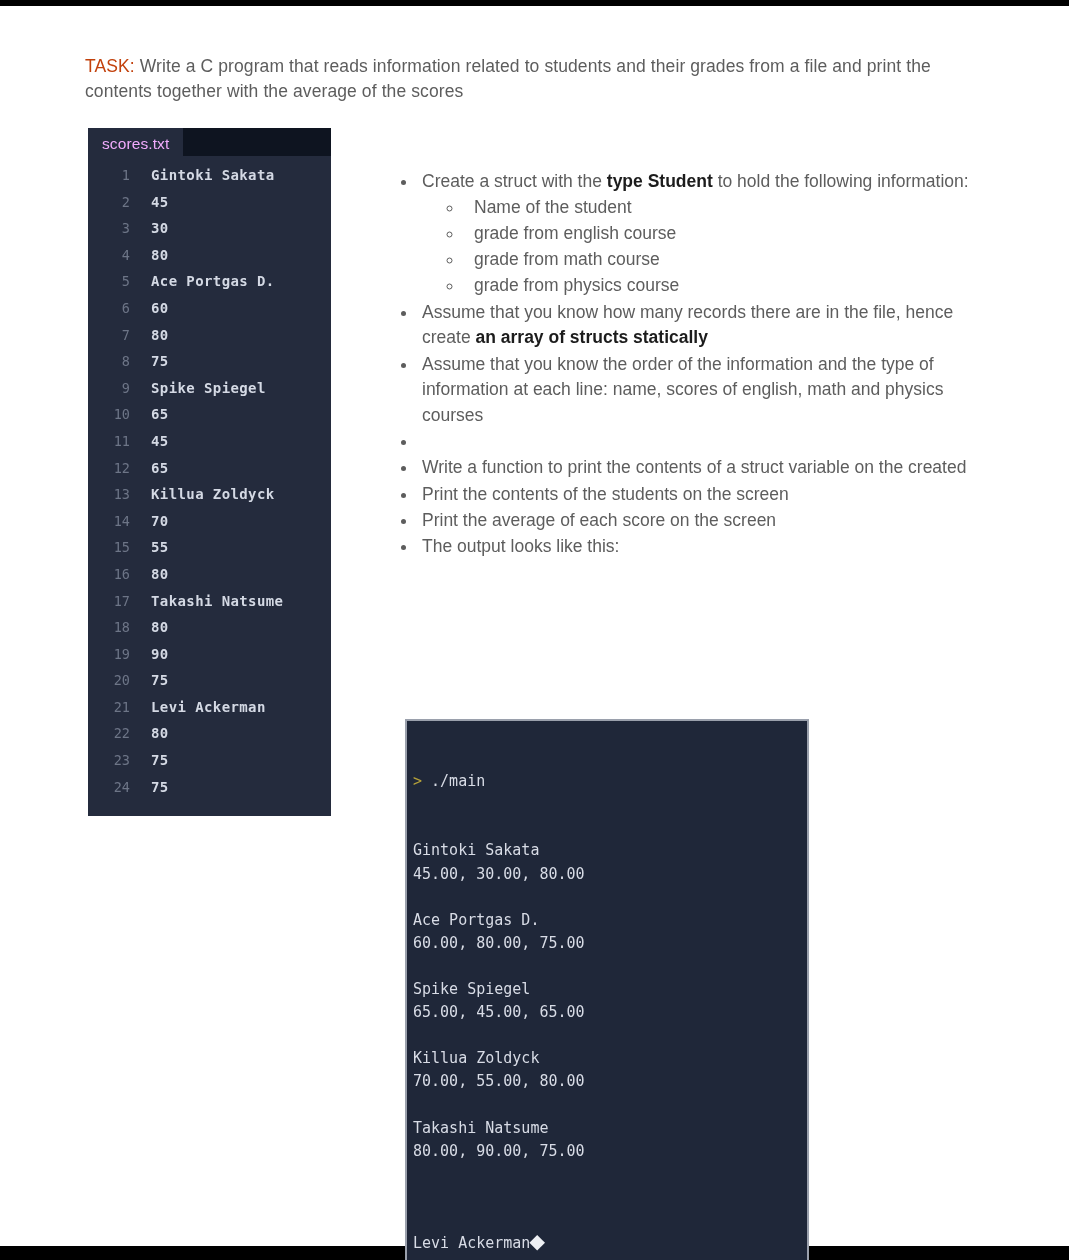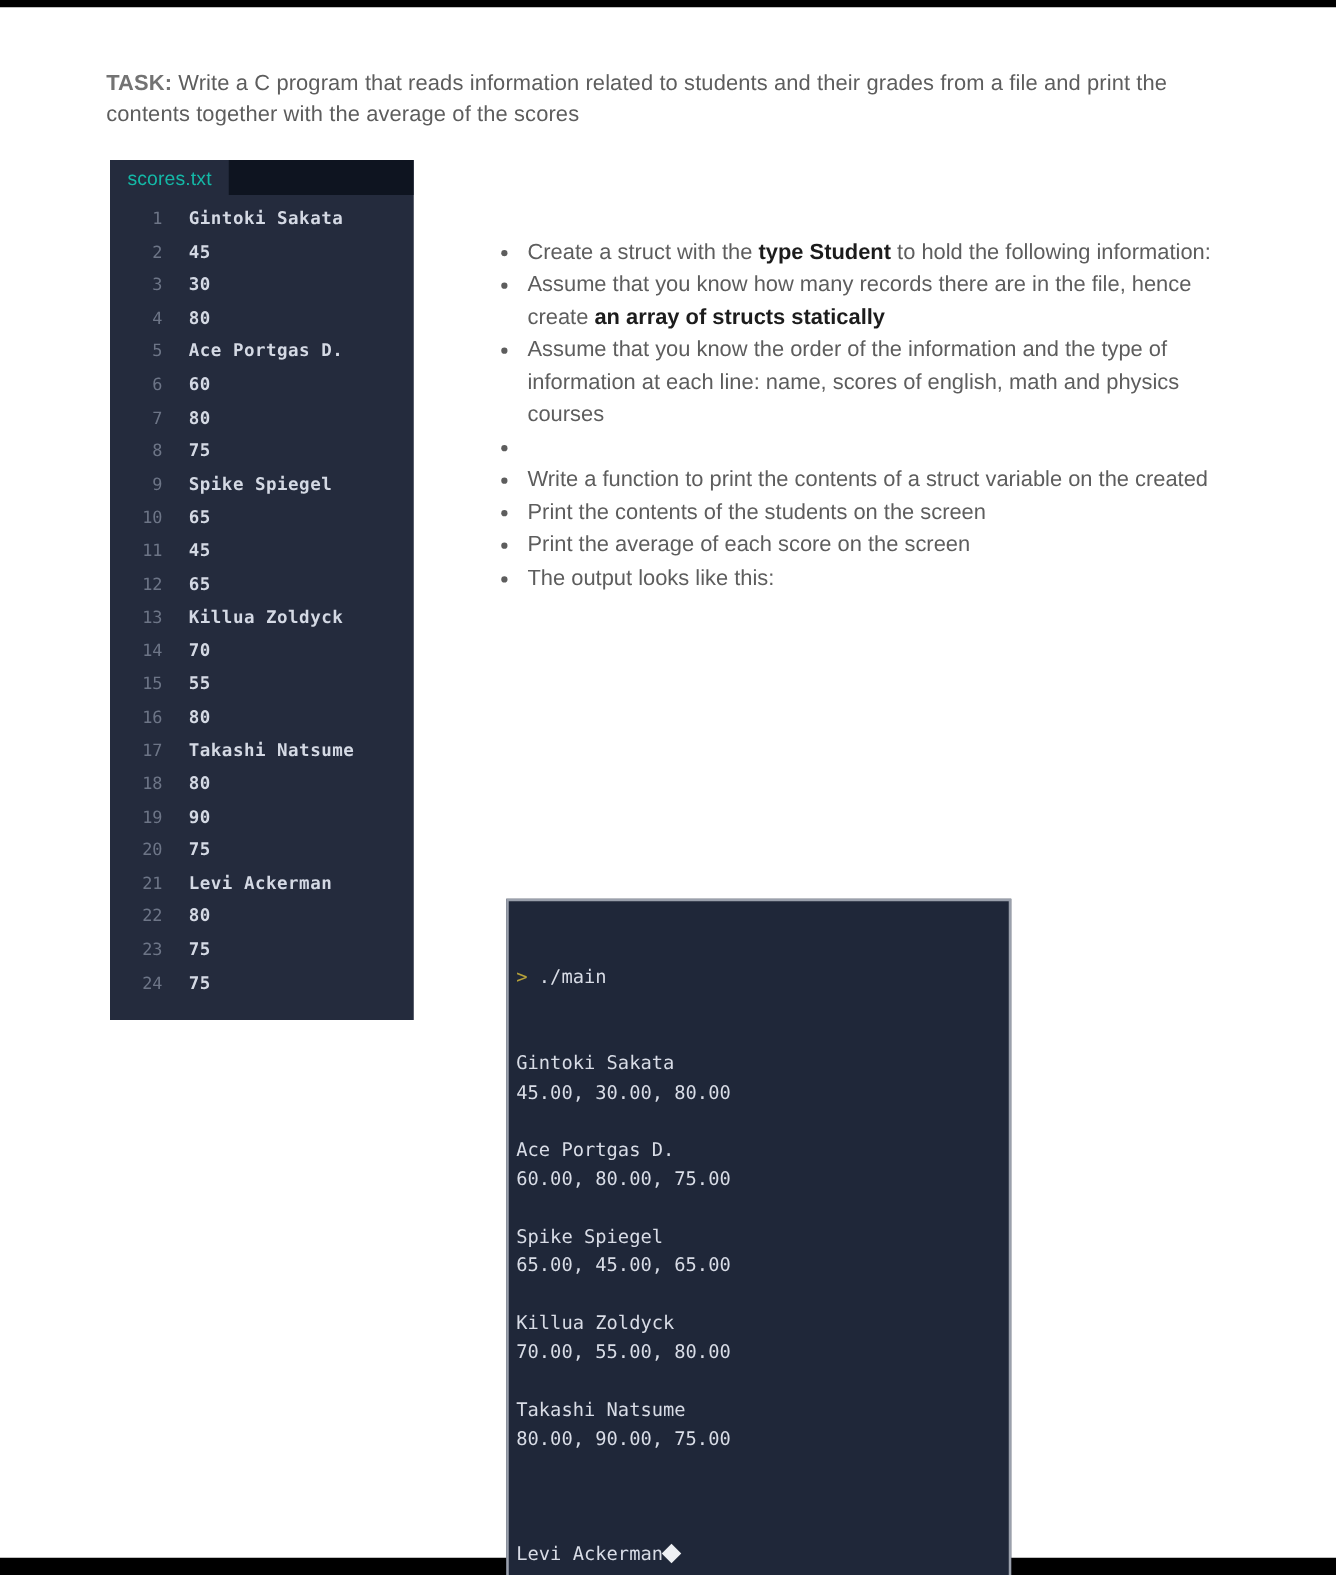--- a/index.html
+++ b/index.html
@@ -38,22 +38,22 @@
     position: absolute;
     left: 85px;
     top: 48px;
     width: 890px;
     font-size: 17.5px;
     line-height: 1.42;
     color: #5d5d5d;
     letter-spacing: 0.1px;
   }
   .task-label {
-    font-weight: bold;
-    color: #737373;
+    font-weight: normal;
+    color: #c2410c;
   }
 
   
   .code-panel {
     position: absolute;
     left: 88px;
     top: 122px;
     width: 243px;
     height: 688px;
     background: #242b3d;
@@ -62,21 +62,21 @@
   }
   .code-tabbar {
     position: relative;
     height: 28px;
     background: #0e1420;
     display: flex;
     align-items: stretch;
   }
   .code-tab {
     background: #242b3d;
-    color: #14b8a6;
+    color: #f0abfc;
     font-family: "Liberation Sans", sans-serif;
     font-size: 15.5px;
     padding: 3px 14px 0 14px;
     display: flex;
     align-items: center;
     letter-spacing: 0.1px;
   }
   .code-body {
     padding: 6px 0 8px 0;
     font-family: "DejaVu Sans Mono", monospace;
@@ -108,21 +108,20 @@
 
   
   .req-list {
     position: absolute;
     left: 392px;
     top: 163px;
     width: 588px;
     font-size: 17.5px;
     line-height: 1.47;
     color: #5d5d5d;
-    margin-top: 20px;
   }
   .req-list ul {
     margin: 0;
     padding-left: 26px;
     list-style-type: disc;
   }
   .req-list ul ul {
     margin: 0;
     padding-left: 42px;
     list-style-type: circle;
@@ -179,20 +178,26 @@
     <div class="code-tabbar">
       <div class="code-tab">scores.txt</div>
     </div>
     <div class="code-body" id="code-body"><div class="code-line"><span class="ln">1</span><span class="ltxt">Gintoki Sakata</span></div><div class="code-line"><span class="ln">2</span><span class="ltxt">45</span></div><div class="code-line"><span class="ln">3</span><span class="ltxt">30</span></div><div class="code-line"><span class="ln">4</span><span class="ltxt">80</span></div><div class="code-line"><span class="ln">5</span><span class="ltxt">Ace Portgas D.</span></div><div class="code-line"><span class="ln">6</span><span class="ltxt">60</span></div><div class="code-line"><span class="ln">7</span><span class="ltxt">80</span></div><div class="code-line"><span class="ln">8</span><span class="ltxt">75</span></div><div class="code-line"><span class="ln">9</span><span class="ltxt">Spike Spiegel</span></div><div class="code-line"><span class="ln">10</span><span class="ltxt">65</span></div><div class="code-line"><span class="ln">11</span><span class="ltxt">45</span></div><div class="code-line"><span class="ln">12</span><span class="ltxt">65</span></div><div class="code-line"><span class="ln">13</span><span class="ltxt">Killua Zoldyck</span></div><div class="code-line"><span class="ln">14</span><span class="ltxt">70</span></div><div class="code-line"><span class="ln">15</span><span class="ltxt">55</span></div><div class="code-line"><span class="ln">16</span><span class="ltxt">80</span></div><div class="code-line"><span class="ln">17</span><span class="ltxt">Takashi Natsume</span></div><div class="code-line"><span class="ln">18</span><span class="ltxt">80</span></div><div class="code-line"><span class="ln">19</span><span class="ltxt">90</span></div><div class="code-line"><span class="ln">20</span><span class="ltxt">75</span></div><div class="code-line"><span class="ln">21</span><span class="ltxt">Levi Ackerman</span></div><div class="code-line"><span class="ln">22</span><span class="ltxt">80</span></div><div class="code-line"><span class="ln">23</span><span class="ltxt">75</span></div><div class="code-line"><span class="ln">24</span><span class="ltxt">75</span></div></div>
   </div>
 
   <div class="req-list">
     <ul>
       <li>
         <span>Create a struct with the </span><b>type Student</b><span> to hold the following information:</span>
+        <ul>
+          <li>Name of the student</li>
+          <li>grade from english course</li>
+          <li>grade from math course</li>
+          <li>grade from physics course</li>
+        </ul>
       </li>
       <li>
         <span>Assume that you know how many records there are in the file, hence create </span><b>an array of structs statically</b>
       </li>
       <li>Assume that you know the order of the information and the type of information at each line: name, scores of english, math and physics courses</li>
       <li>
       </li>
       <li>Write a function to print the contents of a struct variable on the created</li>
       <li>Print the contents of the students on the screen</li>
       <li>Print the average of each score on the screen</li>

